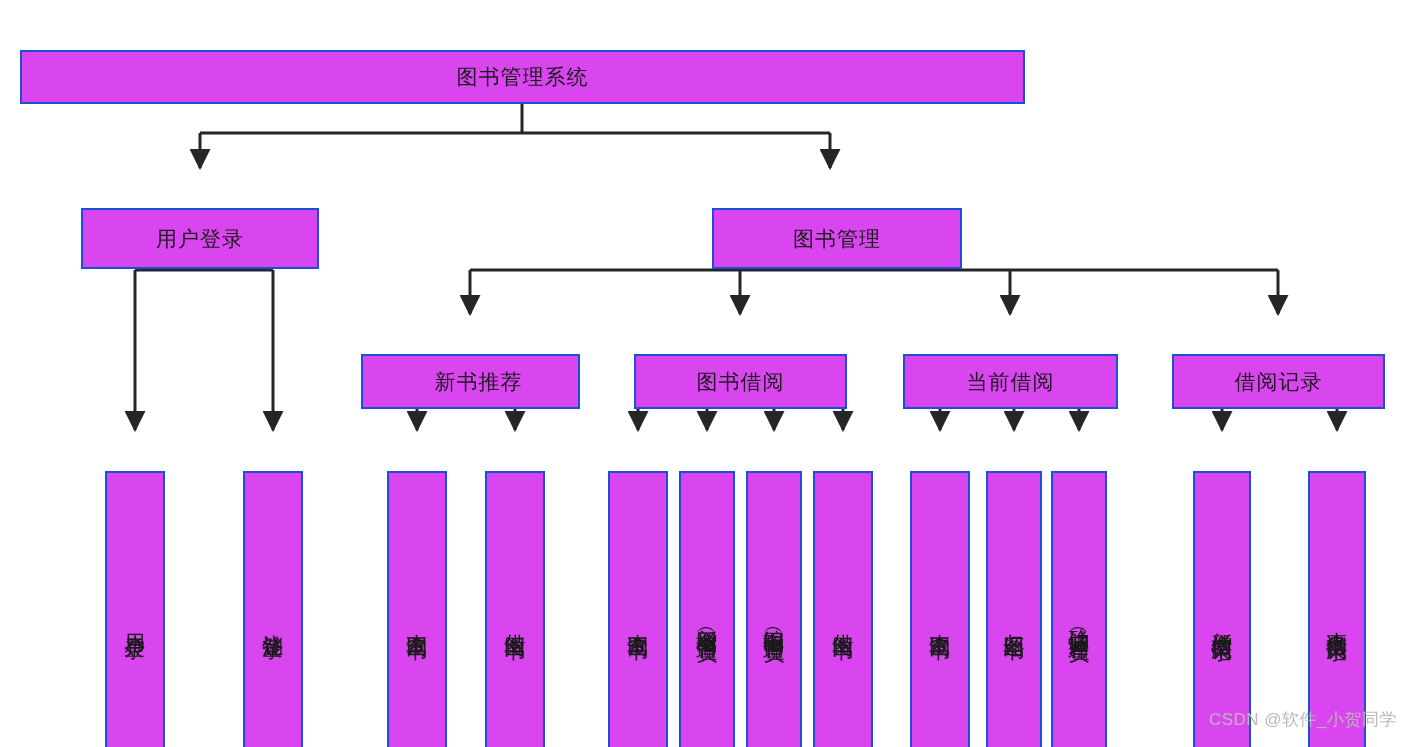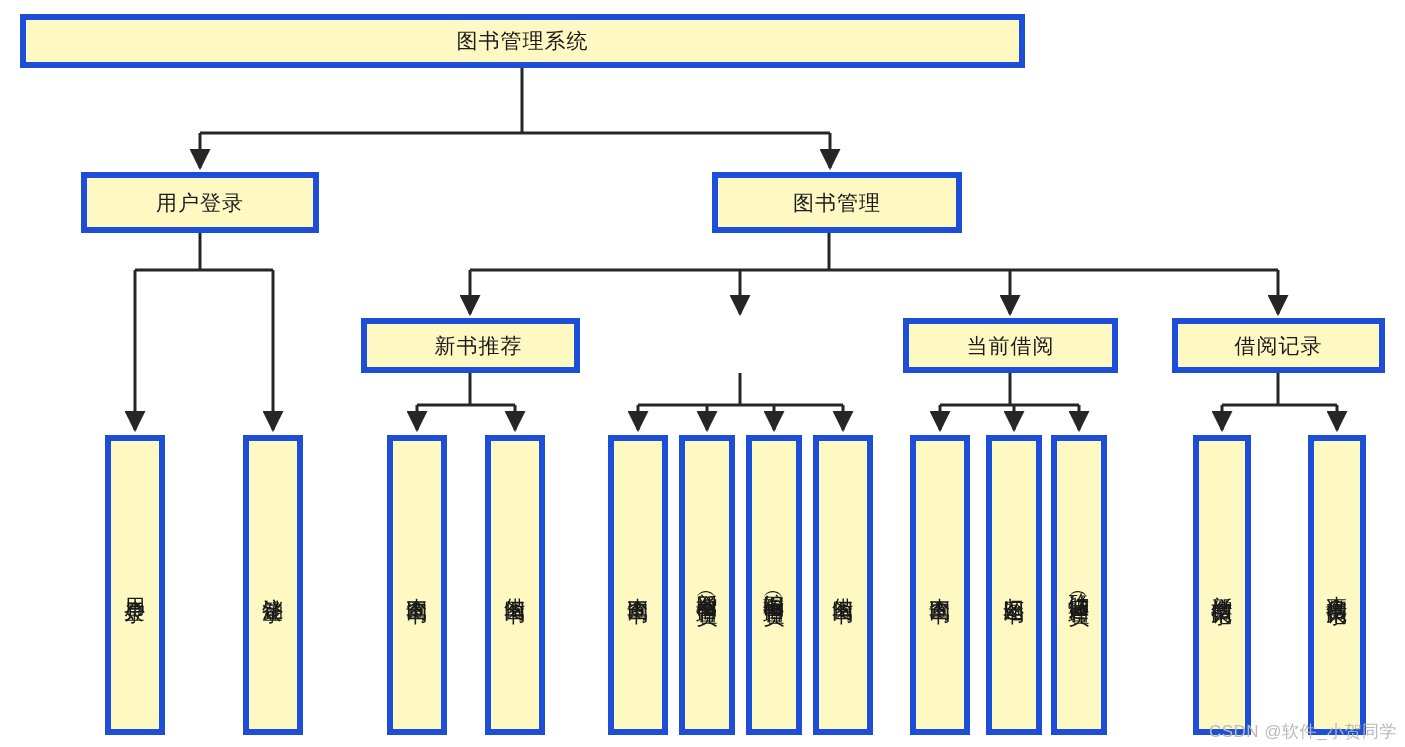--- a/index.html
+++ b/index.html
@@ -21,26 +21,27 @@
     position: absolute;
     left: 0;
     top: 0;
     width: 1405px;
     height: 747px;
     pointer-events: none;
   }
   .node {
     position: absolute;
     box-sizing: border-box;
-    background: #fef9c3;
-    border: 6px solid #1d4ed8;
+    background: #d946ef;
+    border: 2px solid #1d4ed8;
     display: flex;
     align-items: center;
     justify-content: center;
     color: #1a1a1a;
+    margin-top: 36px;
   }
   .node-h .label {
     font-size: 21px;
     line-height: 1.1;
     letter-spacing: 1px;
     white-space: nowrap;
   }
   .node-v {
     align-items: center;
     justify-content: center;
@@ -50,21 +51,21 @@
     text-orientation: upright;
     font-size: 21px;
     line-height: 1.12;
     letter-spacing: 2px;
     max-height: 100%;
     text-align: center;
   }
   #watermark {
     position: absolute;
     right: 8px;
-    bottom: 4px;
+    bottom: 16px;
     font-size: 17px;
     color: #b9b9b9;
     white-space: nowrap;
     letter-spacing: 0.5px;
   }
 </style>
 </head>
 <body>
 
 <div id="canvas">
@@ -126,20 +127,23 @@
   <div class="node node-h" style="left:81px; top:172px; width:238px; height:61px;">
     <span class="label">用户登录</span>
   </div>
   <div class="node node-h" style="left:712px; top:172px; width:250px; height:61px;">
     <span class="label">图书管理</span>
   </div>
 
   <div class="node node-h" style="left:361px; top:318px; width:219px; height:55px;padding-left:16px;">
     <span class="label">新书推荐</span>
   </div>
+  <div class="node node-h" style="left:634px; top:318px; width:213px; height:55px;">
+    <span class="label">图书借阅</span>
+  </div>
   <div class="node node-h" style="left:903px; top:318px; width:215px; height:55px;">
     <span class="label">当前借阅</span>
   </div>
   <div class="node node-h" style="left:1172px; top:318px; width:213px; height:55px;text-align:right;">
     <span class="label">借阅记录</span>
   </div>
 
   <div class="node node-v" style="left:105px; top:435px; width:60px; height:300px;">
     <span class="label">用户登录</span>
   </div>

